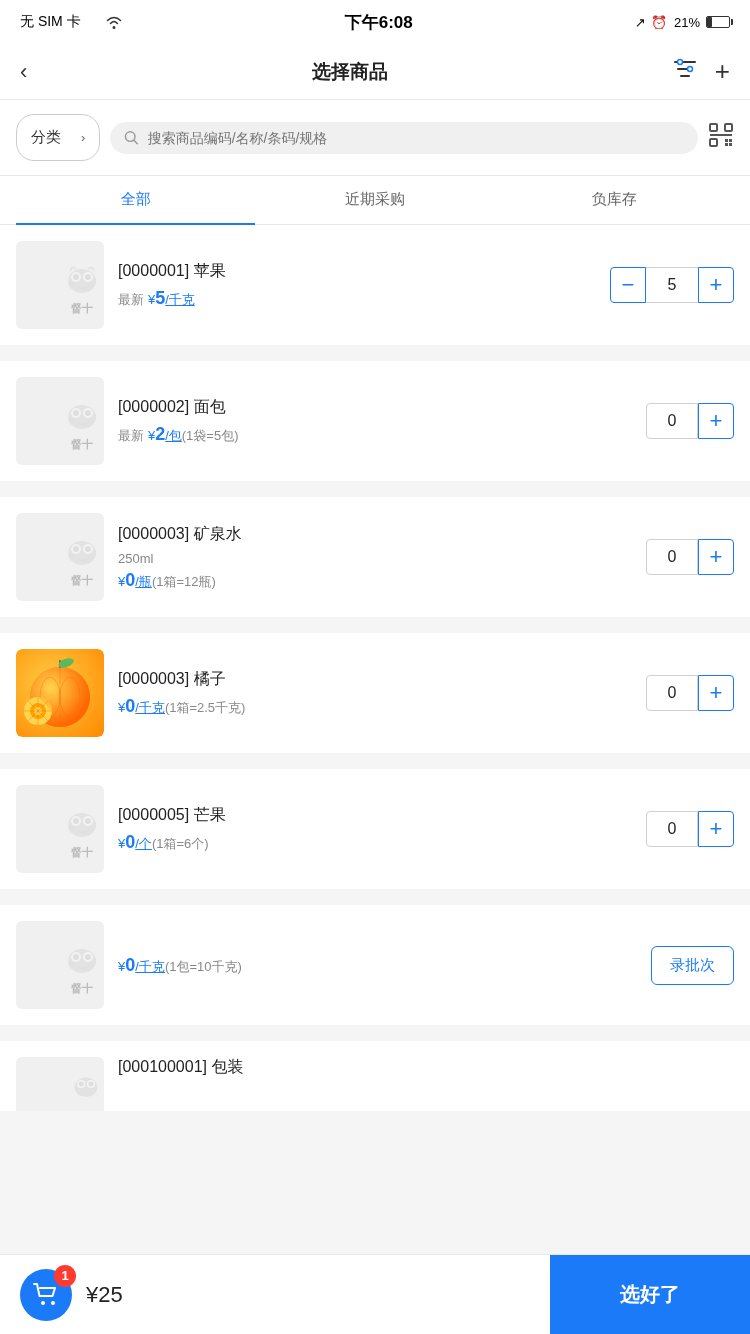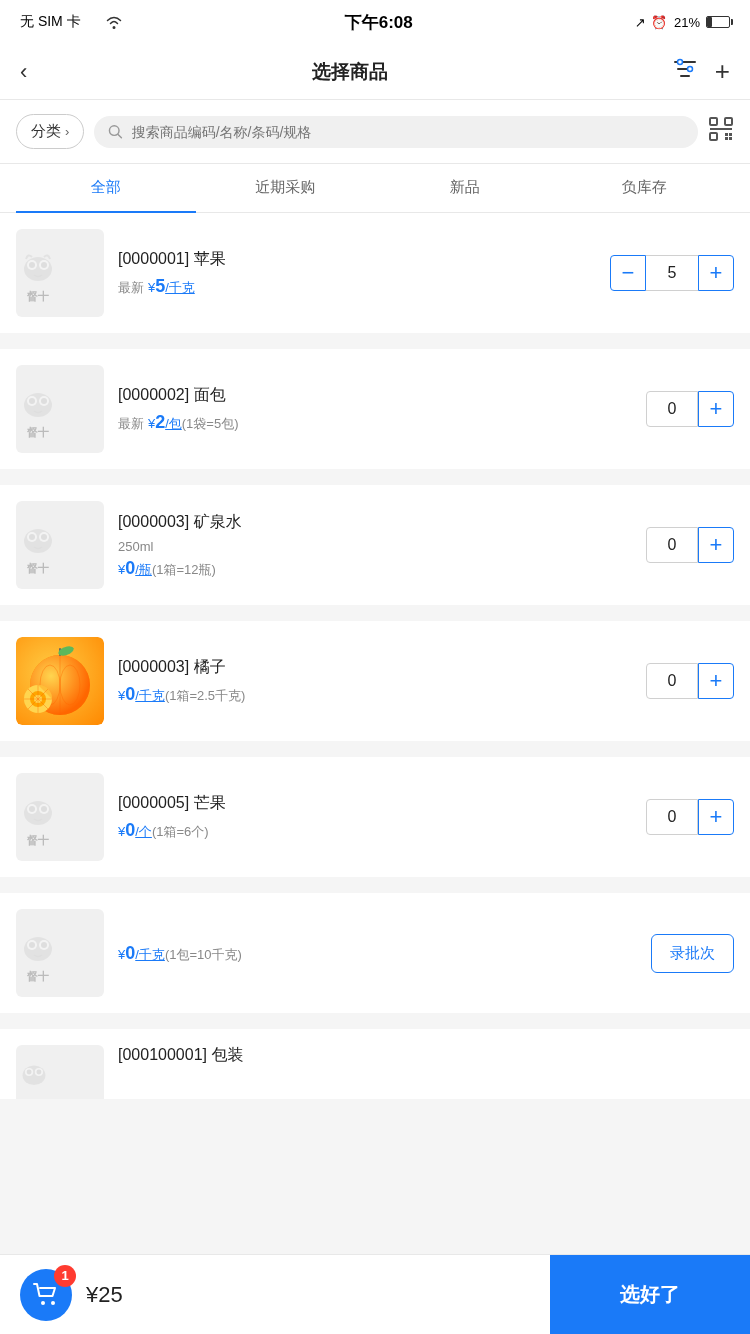--- a/index.html
+++ b/index.html
@@ -50,29 +50,29 @@
       background: #fff;
       padding: 14px 16px;
       display: flex;
       align-items: center;
       gap: 10px;
       border-bottom: 1px solid #e8e8e8;
     }
     .category-btn {
       border: 1px solid #ccc;
       border-radius: 18px;
-      padding: 7px 14px;
+      padding: 13px 14px;
       font-size: 15px;
       color: #333;
       background: #fff;
       cursor: pointer;
       white-space: nowrap;
       display: flex;
       align-items: center;
-      gap: 4px;
+      gap: 20px;
     }
     .search-box {
       flex: 1;
       display: flex;
       align-items: center;
       background: #f0f0f0;
       border-radius: 20px;
       padding: 8px 14px;
       gap: 8px;
     }
@@ -124,21 +124,21 @@
       gap: 14px;
     }
     .product-thumb {
       width: 88px;
       height: 88px;
       background: #f0f0f0;
       border-radius: 6px;
       flex-shrink: 0;
       display: flex;
       align-items: center;
-      justify-content: flex-start;
+      justify-content: flex-end;
       overflow: hidden;
     }
     .product-thumb .owl-logo {
       display: flex;
       flex-direction: column;
       align-items: center;
       justify-content: center;
       gap: 2px;
     }
     .product-thumb .owl-logo svg {
@@ -368,23 +368,20 @@
 </div>
 
 <div class="tabs-bar">
   <div class="tab-item active">
     <span>全部</span>
   </div>
   <div class="tab-item">
     <span>近期采购</span>
   </div>
   <div class="tab-item">
-    <span>新品</span>
-  </div>
-  <div class="tab-item">
     <span>负库存</span>
   </div>
 </div>
 
 <div class="product-list">
 
   <div class="product-item">
     <div class="product-thumb">
       <div class="owl-logo">
         <svg viewBox="0 0 44 44" fill="none">

